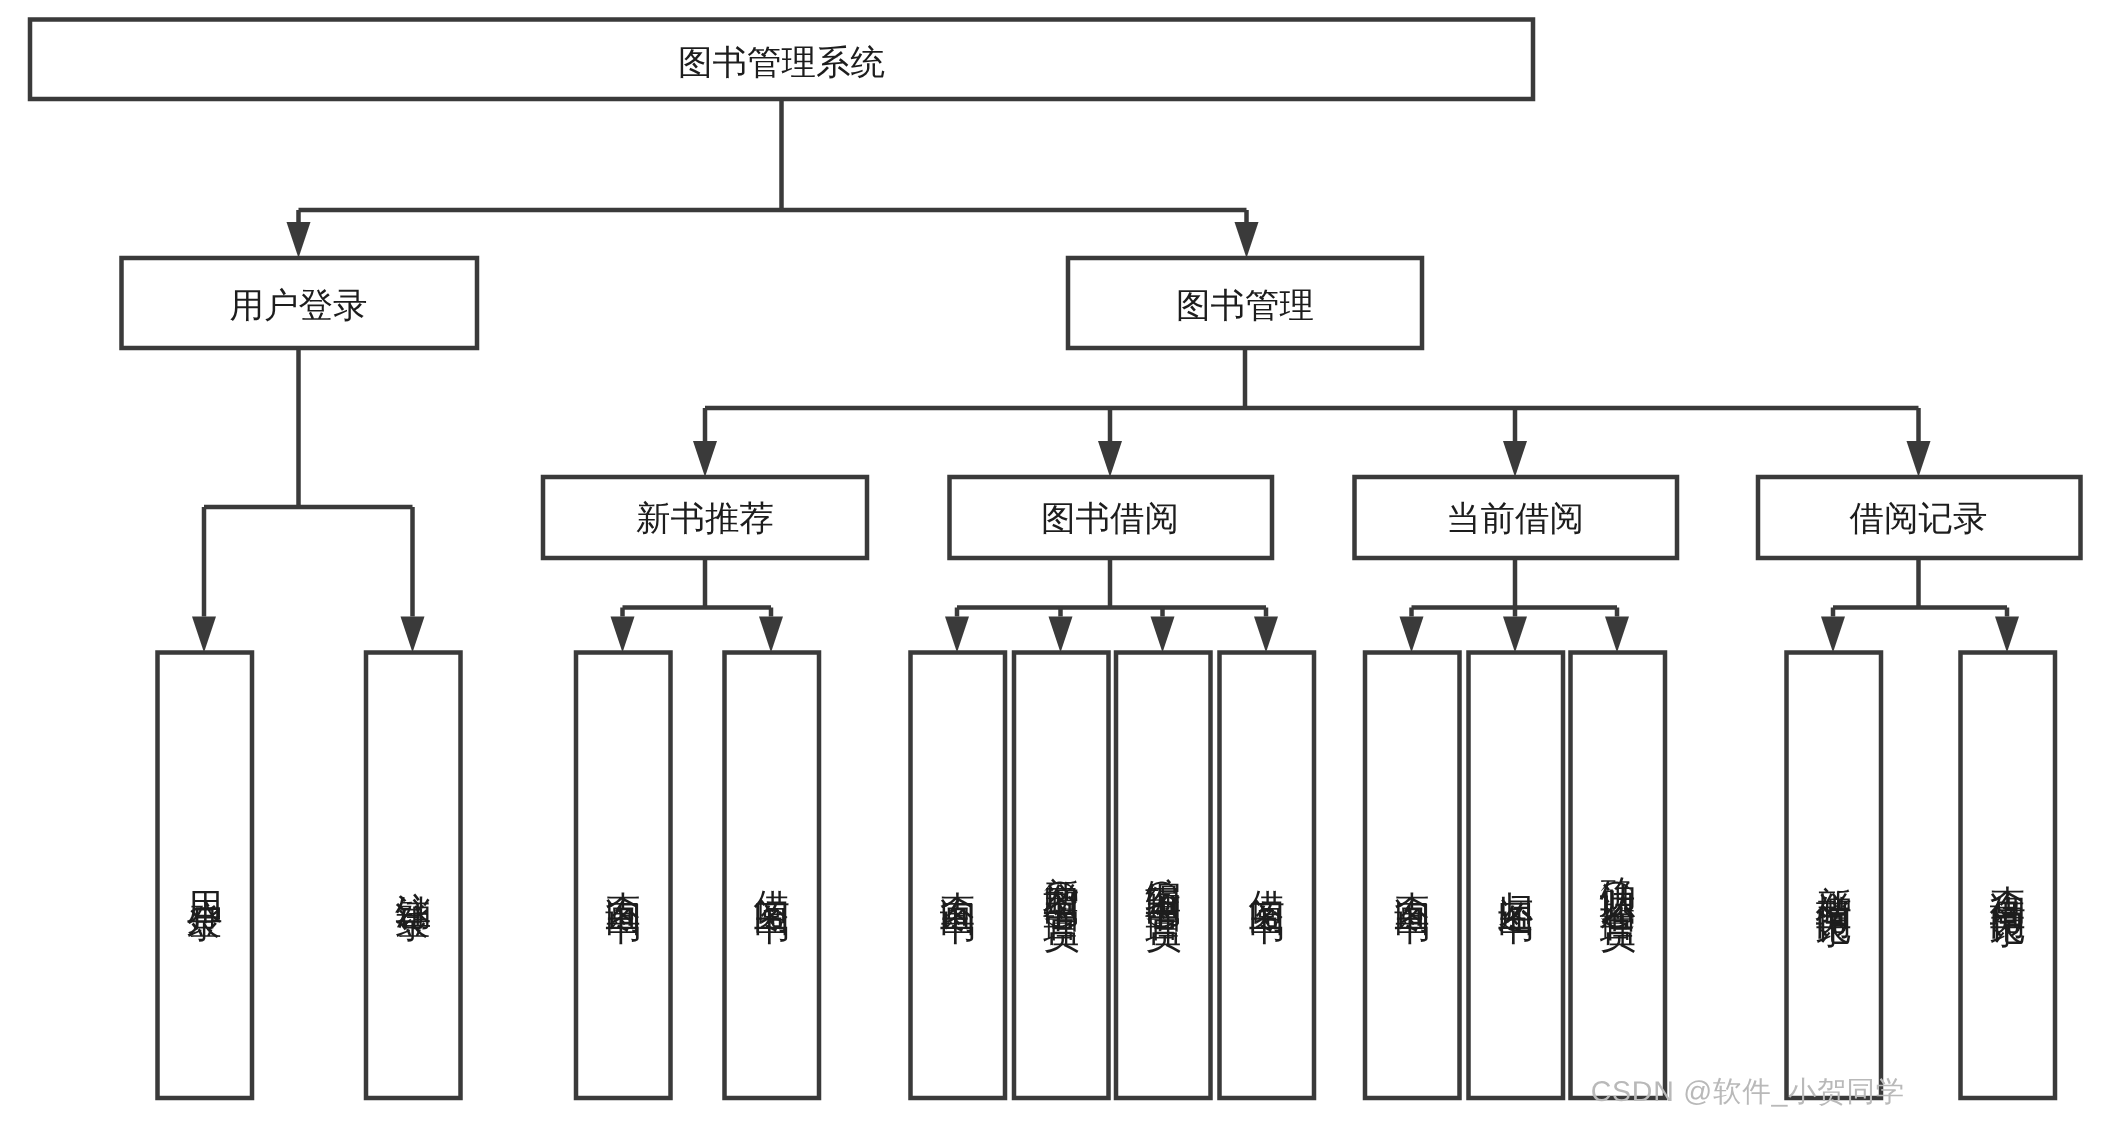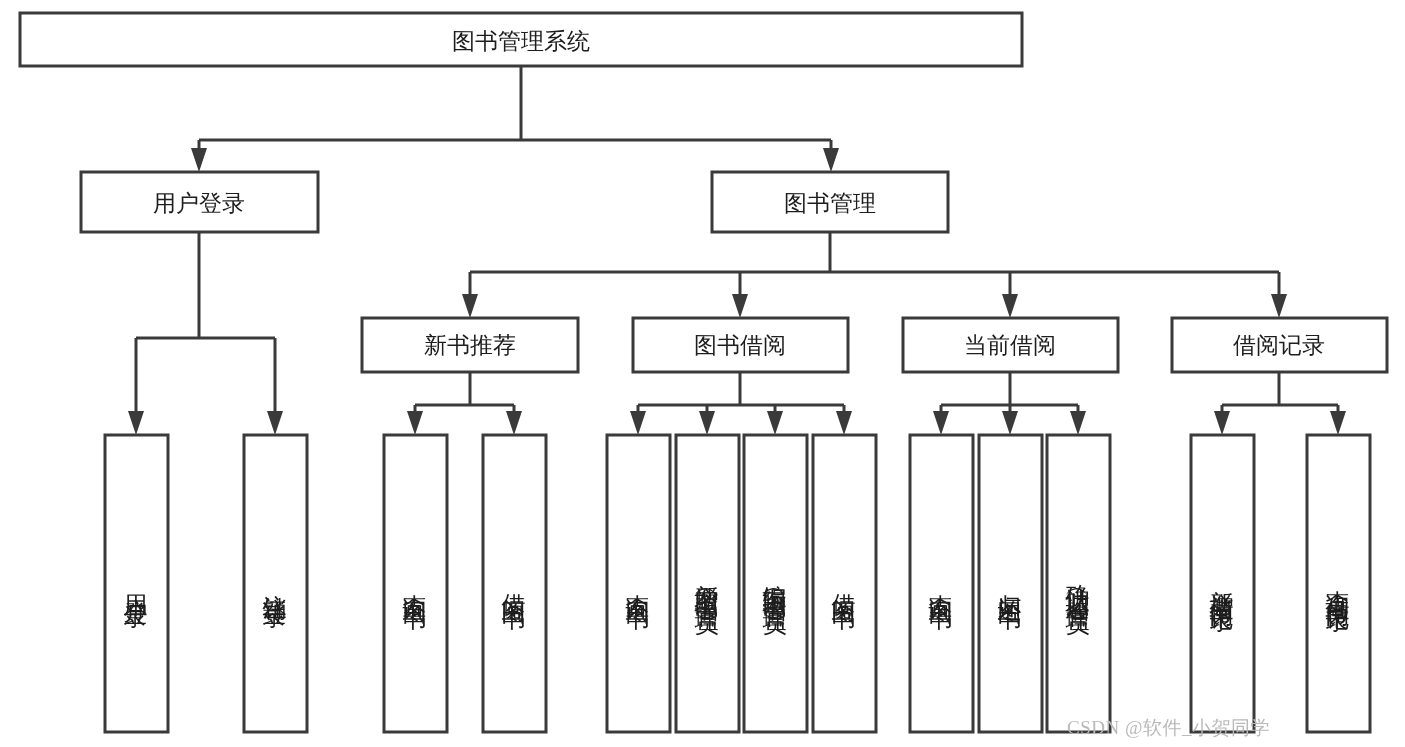--- a/index.html
+++ b/index.html
@@ -54,21 +54,21 @@
     fill: #1d1d1d;
     writing-mode: vertical-rl;
     text-orientation: upright;
     text-anchor: middle;
     letter-spacing: 4px;
   }
   .watermark {
     position: absolute;
     right: 12px;
     bottom: 6px;
-    font-family: Liberation Serif, serif;
+    font-family: Liberation Sans, sans-serif;
     font-size: 19px;
     color: #b9b9b9;
     white-space: nowrap;
     user-select: none;
     letter-spacing: 0.5px;
   }
 </style>
 </head>
 <body>
 

